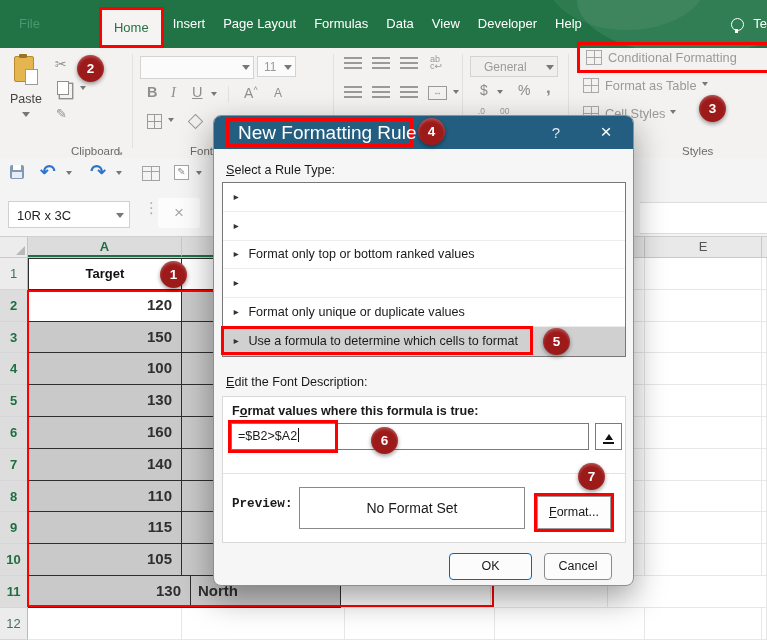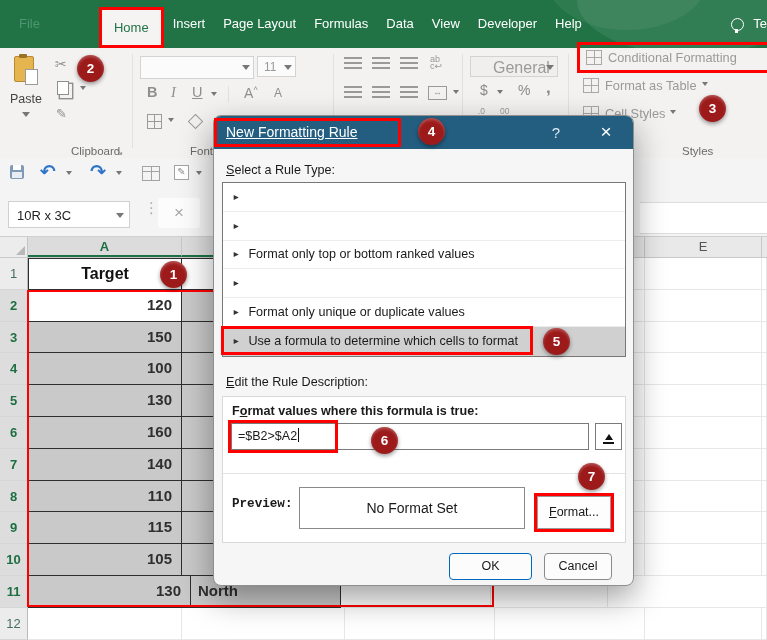--- a/index.html
+++ b/index.html
@@ -62,21 +62,21 @@
   .fill-ic{position:absolute;left:190px;top:68px;width:9px;height:9px;border:1.4px solid #9a9a9a;transform:rotate(45deg);}
   
   .stripes{position:absolute;width:18px;height:13px;
      background:repeating-linear-gradient(to bottom,#9a9a9a 0 1.6px,transparent 1.6px 5px);}
   .wrap-ic{position:absolute;left:430px;top:8px;font-size:9px;color:#9a9a9a;line-height:7px;}
   .merge-ic{position:absolute;left:428px;top:38px;width:17px;height:12px;border:1px solid #9a9a9a;
      color:#9a9a9a;font-size:9px;line-height:11px;text-align:center;}
   .merge-car{position:absolute;left:453px;top:42px;}
   
   .numfmt{position:absolute;left:470px;top:8px;width:88px;height:21px;background:#f0efee;border:1px solid #d3d3d3;
-     color:#9a9a9a;font-size:16px;line-height:21px;padding-left:22px;box-sizing:border-box;}
+     color:#9a9a9a;font-size:12px;line-height:21px;padding-left:13px;box-sizing:border-box;}
   .numfmt .car{position:absolute;right:3px;top:8px;}
   .cur{position:absolute;left:480px;top:34px;font-size:14px;color:#8a8a8a;}
   .cur-car{position:absolute;left:497px;top:42px;}
   .pct{position:absolute;left:518px;top:34px;font-size:14px;color:#8a8a8a;}
   .comma{position:absolute;left:546px;top:30px;font-size:17px;font-weight:bold;color:#8a8a8a;}
   .dec{position:absolute;top:58px;font-size:8.5px;color:#9a9a9a;}
   
   .cf-row{position:absolute;left:577px;top:-6px;width:187px;height:25px;border:3px solid var(--annotation-red,#fe0000);
      display:flex;align-items:center;background:transparent;}
   .cf-ic,.tbl-ic{width:14px;height:13px;border:1px solid #a9a9a9;margin:0 6px 0 6px;
@@ -119,35 +119,35 @@
   .grid-row{display:flex;height:31.8px;box-sizing:border-box;}
   .rowheader{width:28px;box-sizing:border-box;background:#ececec;border-right:1px solid #b9b9b9;border-bottom:1px solid #d6d6d6;
      font-size:13px;color:#44705d;text-align:center;line-height:31px;}
   .rowheader.selhdr{background:#dddddd;color:#1e6e42;font-weight:600;}
   .cell{box-sizing:border-box;font-size:15px;color:#2f2f2f;line-height:30px;}
   .cA{width:154px;} .cB{width:163px;} .cC{width:150px;} .cD{width:150px;} .cE{width:117px;} .cF{flex:1;}
   .plain{border-right:1px solid #e7e7e7;border-bottom:1px solid #e7e7e7;background:#fff;}
   .tbl{border-right:1px solid #2e2e2e;border-bottom:1px solid #2e2e2e;background:#fff;}
   .cA.tbl{border-left:1.5px solid #2e2e2e;}
   .grid-row:first-child .tbl{border-top:1.5px solid #2e2e2e;}
-  .a1{font-weight:bold;font-size:16px;color:#111;text-align:center;}
+  .a1{font-weight:bold;font-size:13px;color:#111;text-align:center;}
   .sel{background:#c9c9c9;}
   .sel.active{background:#fff;}
   .num{text-align:right;padding-right:9px;font-weight:600;}
   .txt{text-align:left;padding-left:7px;font-weight:600;}
   
   #sel-box{position:absolute;left:27px;top:290px;width:467px;height:317px;border:2.5px solid var(--annotation-red,#fe0000);
      box-sizing:border-box;z-index:5;pointer-events:none;}
   
   #dialog{position:absolute;left:213px;top:115px;width:421px;height:471px;z-index:10;
      border-radius:8px;border:1px solid #8f8f8f;box-shadow:0 12px 32px rgba(0,0,0,.38);background:#f6f6f6;box-sizing:border-box;}
   #dlg-title{position:absolute;left:0;top:0;width:100%;height:33px;background:var(--dialog-titlebar,#235e80);
      border-radius:7px 7px 0 0;color:#fff;}
-  .title-redbox{position:absolute;left:0;top:2px;width:172px;height:23px;border:3px solid var(--annotation-red,#fe0000);
-     line-height:23px;padding-left:9px;font-size:14px;white-space:nowrap;text-decoration:underline;}
+  .title-redbox{position:absolute;left:12px;top:2px;width:172px;height:23px;border:3px solid var(--annotation-red,#fe0000);
+     line-height:23px;padding-left:9px;font-size:19px;white-space:nowrap;}
   .dlg-help{position:absolute;left:328px;top:0;width:28px;height:33px;text-align:center;line-height:33px;font-size:15px;color:#dfe9f1;}
   .dlg-close{position:absolute;left:372px;top:0;width:40px;height:33px;text-align:center;line-height:31px;font-size:19px;color:#fff;}
   #dlg-body{position:absolute;left:0;top:33px;width:100%;height:438px;font-size:12.6px;color:#1a1a1a;}
   .ukey{text-decoration:underline;}
   #select-rule-label{position:absolute;left:12px;top:14px;}
   #rule-list{position:absolute;left:8px;top:33px;width:404px;height:175px;background:#fff;border:1px solid #777;box-sizing:border-box;}
   .rule-item{position:relative;height:28.8px;display:flex;align-items:center;padding-left:9px;border-bottom:1px solid #ececec;box-sizing:border-box;}
   .rule-item:last-child{border-bottom:none;}
   .rule-item.selected{background:#d0d0d0;}
   .rule-arrow{font-size:8.5px;color:#333;margin-right:8px;}
@@ -456,21 +456,21 @@
             <span class="rule-arrow">►</span>
             <span class="rule-text">Format only unique or duplicate values</span>
           </div>
           <div class="rule-item selected">
             <span class="rule-arrow">►</span>
             <span class="rule-text">Use a formula to determine which cells to format</span>
             <div class="rule-red"></div>
           </div>
         </div>
       <div id="edit-desc-label">
-        <span class="ukey">E</span><span>dit the Rule Description:</span>
+        <span class="ukey">E</span><span>dit the Font Description:</span>
       </div>
       <div id="groupbox">
         <div id="formula-label">
           <span>F</span><span class="ukey">o</span><span>rmat values where this formula is true:</span>
         </div>
         <div id="formula-wrap">
           <span>=$B2&gt;$A2</span><span class="cursorbar"></span>
           <div class="formula-red"></div>
         </div>
         <div id="range-btn">

